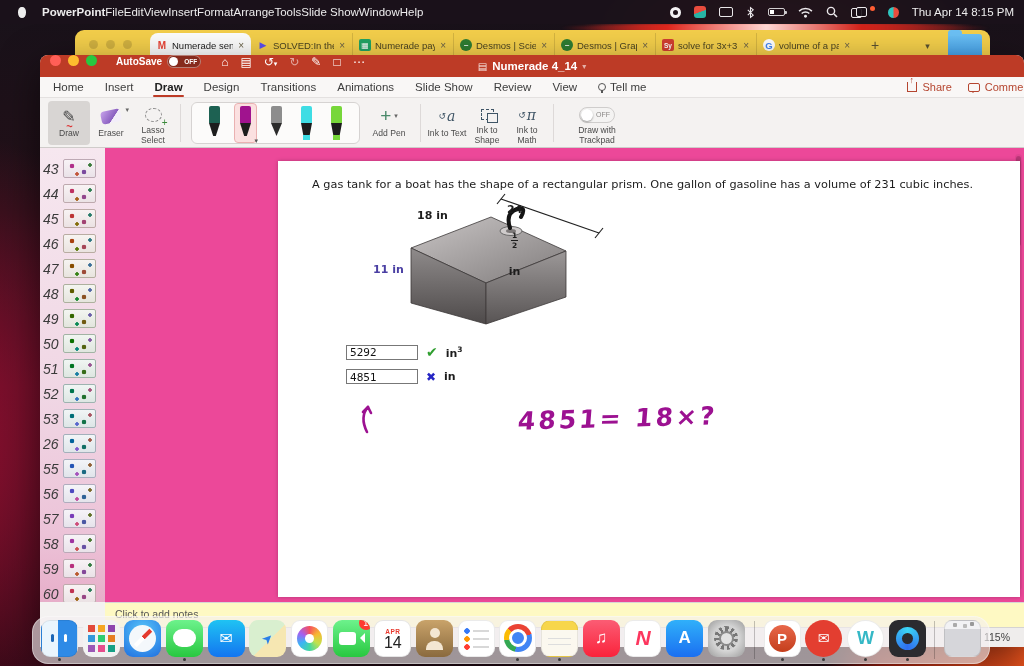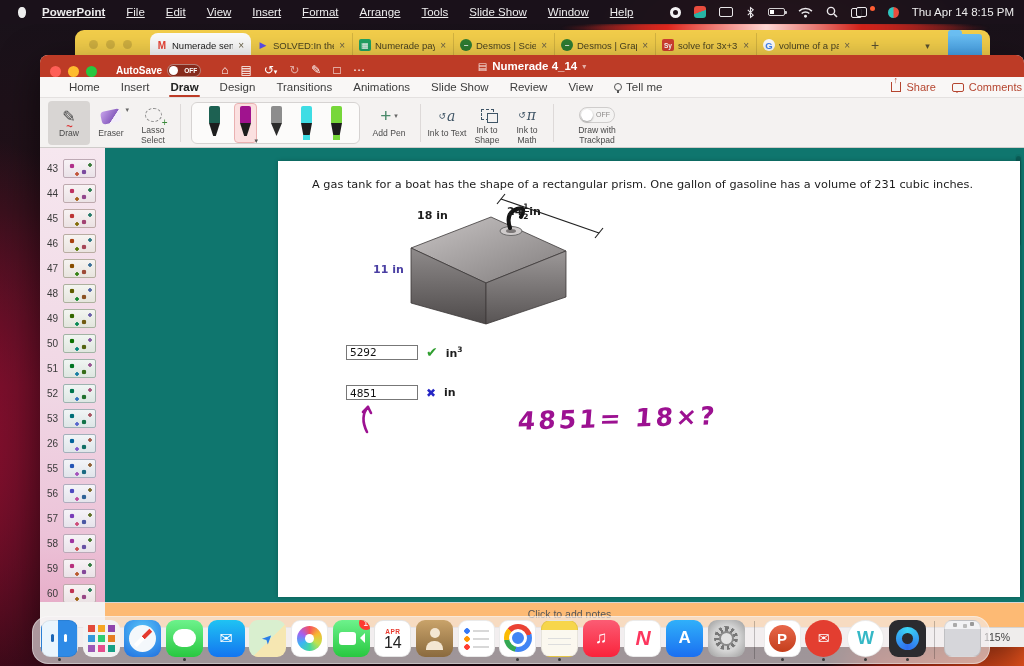--- a/index.html
+++ b/index.html
@@ -13,21 +13,21 @@
       linear-gradient(180deg,#18121a 0%, #241018 32%, #4c0d20 58%, #1c0810 100%);
     position:relative;
   }
 
   
   .menubar { position:absolute; left:0; top:0; width:1024px; height:24px;
     background:rgba(26,18,26,.96); display:flex; align-items:center; z-index:60;
     color:rgba(255,255,255,.92); font-size:11.5px; padding:0 10px; }
   .apple { width:12px; height:12px; margin:0 14px 0 6px; position:relative; }
   .apple::before { content:""; position:absolute; inset:1px 2px 0 2px; background:#eee; border-radius:45% 45% 48% 48%; }
-  #menu-items { display:flex; gap:21px; align-items:center;text-decoration:underline; }
+  #menu-items { display:flex; align-items:center; }
   .mitem { cursor:default; white-space:nowrap; }
   .mitem.strong { font-weight:bold; }
   .mstatus { margin-left:auto; display:flex; align-items:center; gap:13px; }
   .si { display:inline-flex; align-items:center; justify-content:center; }
   .rec { width:11px; height:11px; border:3px solid #f4f2f4; border-radius:50%; background:transparent; }
   .appic { width:12px; height:12px; border-radius:3px; background:linear-gradient(160deg,#e84c3d 48%,#27b4a5 52%); }
   .disp { width:14px; height:10px; border:1.5px solid #e9e7e9; border-radius:2px; }
   .batt { width:17px; height:8.5px; border:1px solid rgba(240,240,240,.85); border-radius:2px; position:relative; }
   .batt::before { content:""; position:absolute; left:1px; top:1px; bottom:1px; width:4px; background:#fff; }
   .batt::after { content:""; position:absolute; right:-3px; top:2px; width:2px; height:3.5px; background:rgba(240,240,240,.85); border-radius:0 1px 1px 0; }
@@ -70,37 +70,37 @@
   
   .folder { position:absolute; left:948px; top:34px; width:34px; height:25px; z-index:6;
     background:linear-gradient(180deg,#6cc1f5,#3f9de8); border-radius:3px; }
   .folder::before { content:""; position:absolute; left:0; top:-4px; width:14px; height:6px;
     background:#6cc1f5; border-radius:3px 3px 0 0; }
 
   
   .ppt { position:absolute; left:40px; top:55px; width:984px; height:592px; z-index:10;
     border-radius:8px 8px 0 0; box-shadow:0 12px 38px rgba(0,0,0,.5); background:#f4f2f1; overflow:hidden; }
   .titlebar { position:absolute; left:0; top:0; width:100%; height:22px; background:#bd3b26;
-    display:flex; align-items:flex-end; padding:0 10px; color:#fff; }
+    display:flex; align-items:flex-start; padding:0 10px; color:#fff; }
   .tl { width:11px; height:11px; border-radius:50%; margin-right:7px; }
   .tl.r{background:#ff5f57;} .tl.y{background:#febc2e;} .tl.g{background:#28c840;}
   .autosave { display:flex; align-items:center; gap:5px; margin-left:12px; font-size:10px; font-weight:bold; }
   .aspill { width:34px; height:13px; border-radius:7px; background:rgba(90,30,20,.55); border:1px solid rgba(255,255,255,.4);
     position:relative; font-size:6.5px; display:flex; align-items:center; justify-content:flex-end; padding-right:3px; color:#fff; }
   .aspill::before { content:""; position:absolute; left:1px; top:1px; width:9px; height:9px; background:#fff; border-radius:50%; }
   .qat { display:flex; gap:12px; margin-left:20px; font-size:12px; align-items:center; }
   .qat span { cursor:default; }
   .qat .dim { opacity:.55; }
   .wtitle { position:absolute; left:50%; top:0; height:22px; transform:translateX(-50%);
     display:flex; align-items:center; gap:5px; font-size:11.5px; font-weight:bold; color:#fff; }
   .wtitle .doc { font-size:10px; opacity:.9; }
   .wtitle .chev { font-size:8px; opacity:.6; }
 
   .ribbontabs { position:absolute; left:0; top:22px; width:100%; height:21px; background:#f9f7f6;
-    display:flex; align-items:center; padding:0 28px; gap:0; border-bottom:1px solid #e4e1e0; }
+    display:flex; align-items:center; padding:0 12px; gap:0; border-bottom:1px solid #e4e1e0; }
   #rtabs { display:flex; gap:19px; align-items:center; }
   .rtab { font-size:11.5px; color:#3d3d3d; position:relative; padding:2px 1px; display:flex; align-items:center; gap:4px; cursor:default; }
   .rtab.ractive { font-weight:bold; color:#222; }
   .rtab.ractive::after { content:""; position:absolute; left:0; right:0; bottom:-2px; height:2.5px; background:#bd3b26; border-radius:2px; }
   .bulb { width:8px; height:8px; border:1.2px solid #555; border-radius:50%; position:relative; }
   .bulb::after { content:""; position:absolute; left:2px; bottom:-3px; width:2px; height:3px; background:#555; }
   .rt-right { margin-left:auto; display:flex; gap:16px; align-items:center; margin-right:-26px; }
   .sharebtn,.commentsbtn { display:flex; gap:5px; align-items:center; font-size:11px; color:#b5452f; white-space:nowrap; }
   .shareic { width:10px; height:10px; border:1.3px solid #b5452f; border-top:none; position:relative; }
   .shareic::before { content:"↑"; position:absolute; left:1px; top:-7px; font-size:9px; }
@@ -148,58 +148,58 @@
   .trackpadbtn { width:74px; }
   .tpill { width:36px; height:16px; border-radius:9px; background:#f4f3f2; border:1px solid #cfcdcc; position:relative;
     display:flex; align-items:center; justify-content:flex-end; padding-right:4px; font-size:7px; color:#8a8886; }
   .tpill::before { content:""; position:absolute; left:1px; top:1px; width:12px; height:12px; border-radius:50%; background:#fff; box-shadow:0 1px 2px rgba(0,0,0,.35); }
 
   
   .bodyarea { position:absolute; left:0; top:93px; width:100%; height:454px; }
   .thumbs { position:absolute; left:0; top:0; width:65px; height:100%;
     background:linear-gradient(180deg,#f6e7ef 0%,#f0d6e4 55%,#ecc3d8 85%,#e7aec9 100%); overflow:hidden; padding-top:8px; }
   .trow { display:flex; align-items:center; height:25px; padding-left:3px; gap:5px; cursor:default; }
-  .tnum { width:15px; text-align:right; font-size:10px; color:#3a3a3a; }
+  .tnum { width:15px; text-align:right; font-size:14px; color:#3a3a3a;font-style:italic; }
   .thumb { width:33px; height:19px; background:#fdfcfc; border:1px solid #bda9b4; border-radius:2px;
     background-image:
       radial-gradient(circle 2px at 8px 6px, #b0308a 2px, transparent 2.6px),
       radial-gradient(circle 2px at 20px 12px, #7a4a9e 2px, transparent 2.6px),
       radial-gradient(circle 1.5px at 26px 5px, #3a7a3a 1.5px, transparent 2.1px),
       radial-gradient(circle 1.5px at 13px 14px, #c2563a 1.5px, transparent 2.1px),
       linear-gradient(180deg,#f8f3f6,#eae2e8); }
-  .editor { position:absolute; left:65px; top:0; right:0; height:100%; background:#0f766e; }
+  .editor { position:absolute; left:65px; top:0; right:0; height:100%; background:#ec4899; }
   .vscroll { position:absolute; right:2px; top:6px; width:7px; height:96%; border-radius:4px; background:rgba(0,0,0,.05); }
   .vscroll::before { content:""; position:absolute; left:1px; right:1px; top:2px; height:90px; border-radius:4px; background:rgba(0,0,0,.18); }
 
   
   .slide { position:absolute; left:173px; top:13px; width:742px; height:436px; background:#fff;
     box-shadow:0 0 4px rgba(0,0,0,.25); }
   .ptext { position:absolute; left:34px; top:17px; font-family:"DejaVu Sans",sans-serif; font-size:11.3px; color:#1c1c1c; }
   .figure { position:absolute; left:95px; top:30px; width:235px; height:142px; }
   .lab { position:absolute; font-family:"DejaVu Sans",sans-serif; font-size:11px; font-weight:bold; color:#1c1c1c; white-space:nowrap; }
   .lab12 { left:0; top:72px; color:#4a3fa3; }
   .lab18 { left:44px; top:18px; }
-  .lab24 { left:134px; top:12px; display:flex; align-items:center; gap:0; }
+  .lab24 { left:134px; top:12px; display:flex; align-items:center; gap:16px;flex-direction:column; }
   .frac { display:inline-flex; flex-direction:column; align-items:center; font-size:7.5px; line-height:1; }
   .frac .bar { width:7px; height:1px; background:#1c1c1c; margin:0.5px 0; }
   .qtext { position:absolute; left:69px; font-family:"DejaVu Sans",sans-serif; font-size:11.3px; color:#1c1c1c; }
   .qa { top:167px; } .qb { top:208px; }
   .arow { position:absolute; left:68px; display:flex; align-items:center; gap:8px; }
-  .arowa { top:183px; } .arowb { top:224px; }
+  .arowa { top:183px; } .arowb { top:208px; }
   .abox { width:72px; height:15px; border:1px solid #777; font-family:"DejaVu Sans",sans-serif; font-size:10.5px; padding:0 3px; color:#111; background:#fff; border-radius:0; }
   .check { color:#2f9e2f; font-size:14px; font-weight:bold; }
   .cross { color:#2525c4; font-size:12px; font-weight:bold; }
   .unit { font-family:"DejaVu Sans",sans-serif; font-size:11px; font-weight:bold; color:#1c1c1c; }
   .unit sup { font-size:7.5px; }
   .pawrow { position:absolute; left:78px; top:243px; width:20px; height:30px; }
   .handw { position:absolute; left:240px; top:243px; font-family:"DejaVu Sans",sans-serif; font-size:25px; font-weight:bold;
     color:#9c1191; transform:rotate(-1.5deg) skewX(-6deg); letter-spacing:3px; white-space:nowrap; }
 
-  .notesbar { position:absolute; left:65px; top:547px; right:0; height:25px; background:#fdba74; border-top:1px solid #d8d6d5;
-    font-size:10.5px; color:#555; padding:5px 0 0 10px;text-align:center; }
+  .notesbar { position:absolute; left:65px; top:547px; right:0; height:25px; background:#fef9c3; border-top:1px solid #d8d6d5;
+    font-size:10.5px; color:#555; padding:5px 0 0 10px; }
   .statusbar { position:absolute; left:0; top:572px; width:100%; height:20px; background:#efedec; border-top:1px solid #d5d3d2; }
   .zoomctl { position:absolute; right:14px; top:3px; font-size:10.5px; color:#444; display:flex; gap:8px; align-items:center; }
 
   
   .dock { position:absolute; left:32px; top:616px; width:958px; height:48px; z-index:50;
     background:rgba(243,239,241,.62); border:1px solid rgba(255,255,255,.4); border-radius:16px;
     display:flex; align-items:center; gap:3px; padding:0 7px; }
   .di { display:flex; flex-direction:column; align-items:center; width:40px; position:relative; cursor:default; }
   .ic { width:37px; height:37px; border-radius:9px; position:relative; display:flex; align-items:center; justify-content:center; overflow:hidden; }
   .ic .g { color:#fff; font-size:17px; font-weight:bold; z-index:2; }

